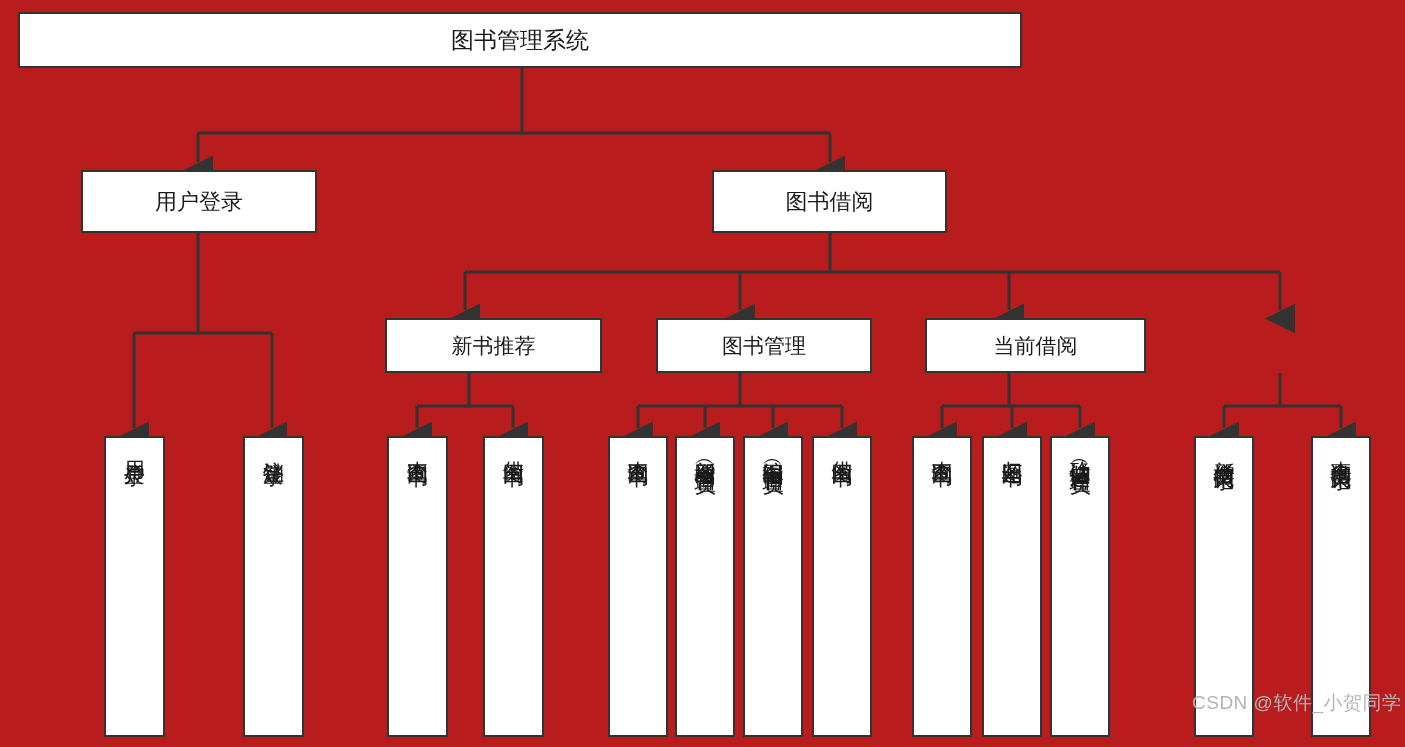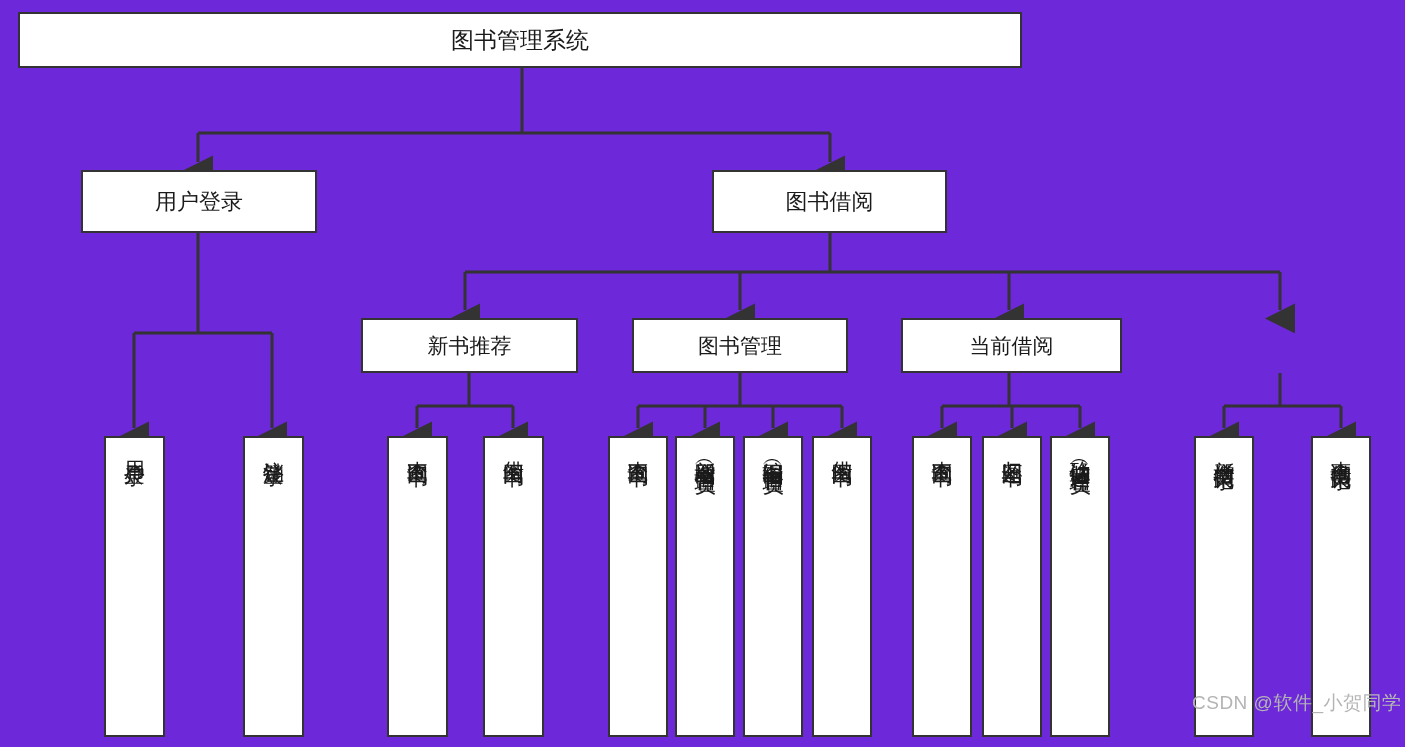--- a/index.html
+++ b/index.html
@@ -7,41 +7,42 @@
     padding: 0;
     background: #ffffff;
   }
   body {
     font-family: "Liberation Sans", "DejaVu Sans", sans-serif;
   }
   #canvas {
     position: relative;
     width: 1405px;
     height: 747px;
-    background: #6d28d9;
+    background: #b91c1c;
     overflow: hidden;
   }
   .node {
     position: absolute;
     box-sizing: border-box;
     border: 2px solid #333333;
     background: #ffffff;
     display: flex;
     align-items: center;
     justify-content: center;
     color: #1a1a1a;
   }
   .node.root {
     font-size: 23px;
   }
   .node.level2 {
     font-size: 22px;
   }
   .node.level3 {
     font-size: 21px;
+    margin-left: 24px;
   }
   .node.leaf {
     font-size: 21px;
     writing-mode: vertical-rl;
     text-orientation: upright;
     letter-spacing: 2px;
     line-height: 1.05;
     padding: 6px 0;
     justify-content: flex-start;
     align-items: center;

